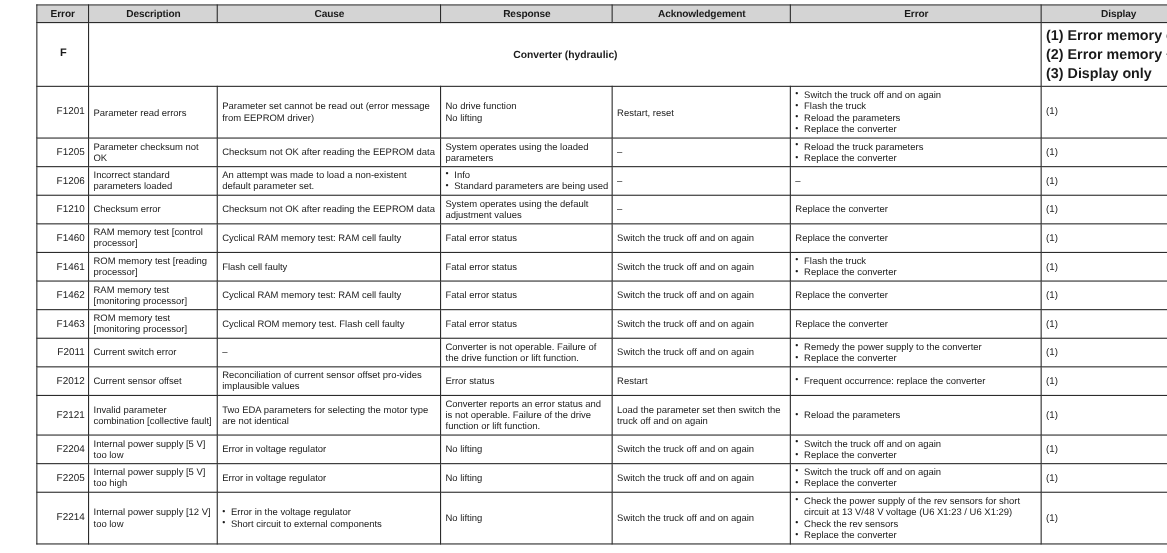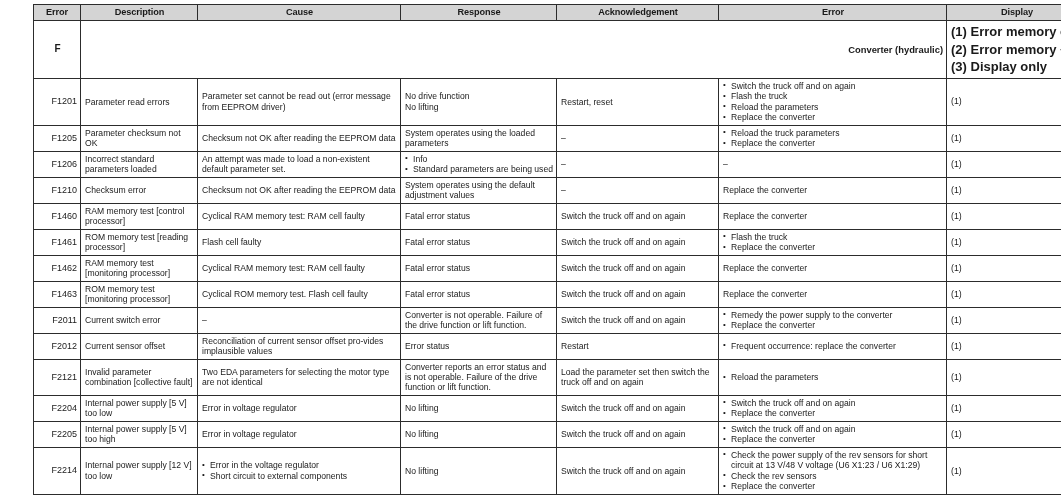--- a/index.html
+++ b/index.html
@@ -69,21 +69,21 @@
   tr.group-row td {
     height: 42px;
     vertical-align: middle;
   }
   td.group-code {
     text-align: center;
     font-weight: bold;
     font-size: 10px;
   }
   td.group-title {
-    text-align: right;
+    text-align: center;
     font-weight: bold;
     font-size: 9.4px;
   }
   td.group-legend {
     font-weight: bold;
     font-size: 13px;
     vertical-align: middle;
     line-height: 1.35;
     padding-left: 4px;
   }

